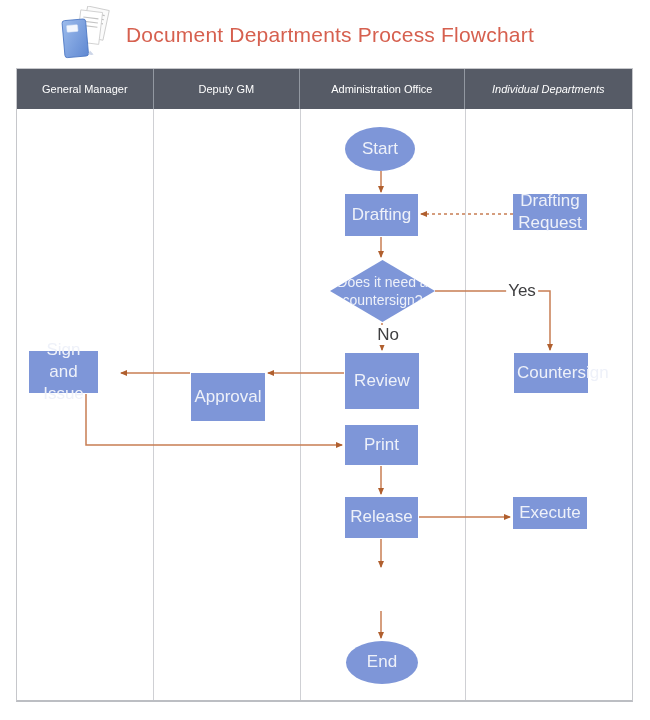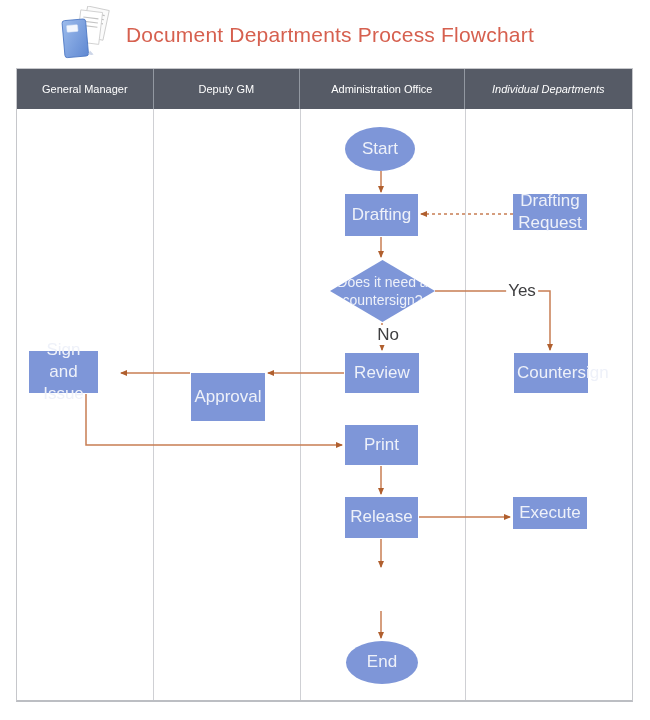--- a/index.html
+++ b/index.html
@@ -121,21 +121,21 @@
       </div>
       <div class="node rect" style="left: 345px; top: 194px; width: 73px; height: 42px;">
         <span>Drafting</span>
       </div>
       <div class="node rect" style="left: 513px; top: 194px; width: 74px; height: 36px;">
         <span>Drafting Request</span>
       </div>
       <div class="node diamond" style="left: 330px; top: 260px; width: 105px; height: 62px;">
         <span>Does it need a countersign?</span>
       </div>
-      <div class="node rect" style="left: 345px; top: 353px; width: 74px; height: 40px;">
+      <div class="node rect" style="left: 345px; top: 353px; width: 74px; height: 56px;">
         <span>Review</span>
       </div>
       <div class="node rect" style="left: 514px; top: 353px; width: 74px; height: 40px;">
         <span>Countersign</span>
       </div>
       <div class="node rect" style="left: 191px; top: 373px; width: 74px; height: 48px;">
         <span>Approval</span>
       </div>
       <div class="node rect" style="left: 29px; top: 351px; width: 69px; height: 42px;">
         <span>Sign and Issue</span>

